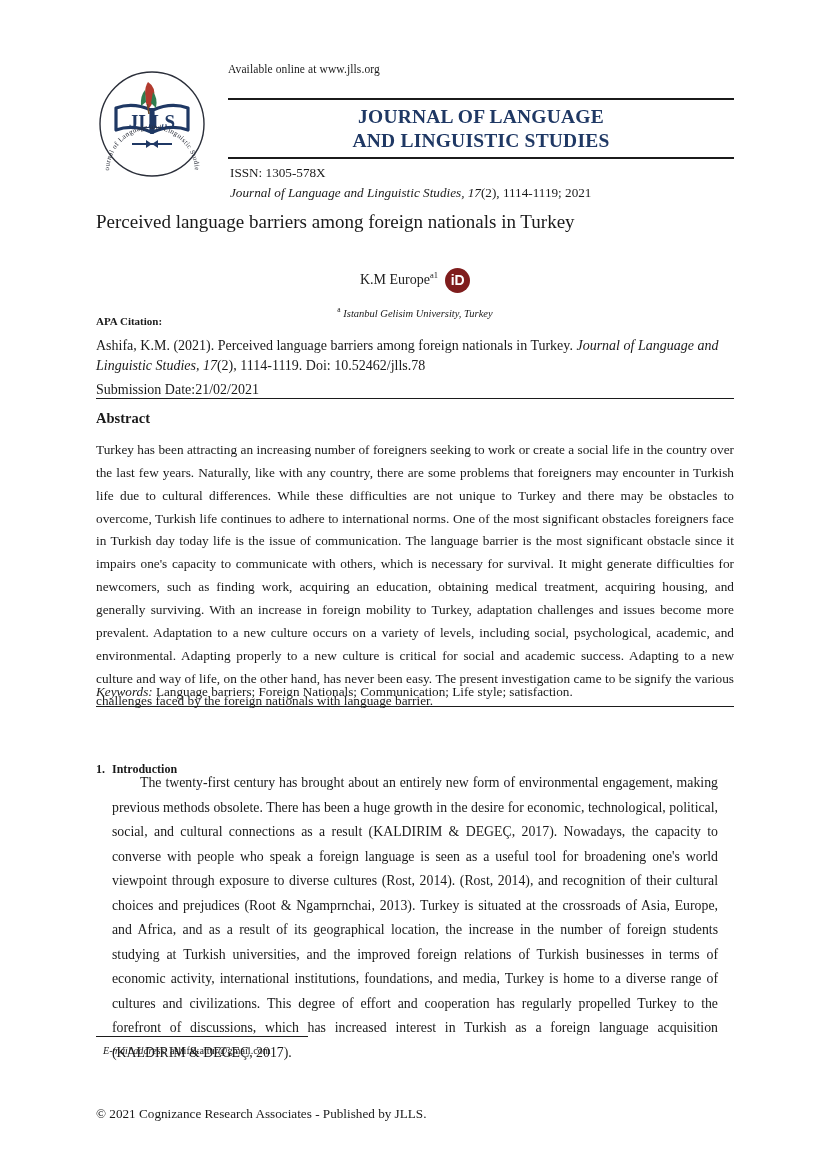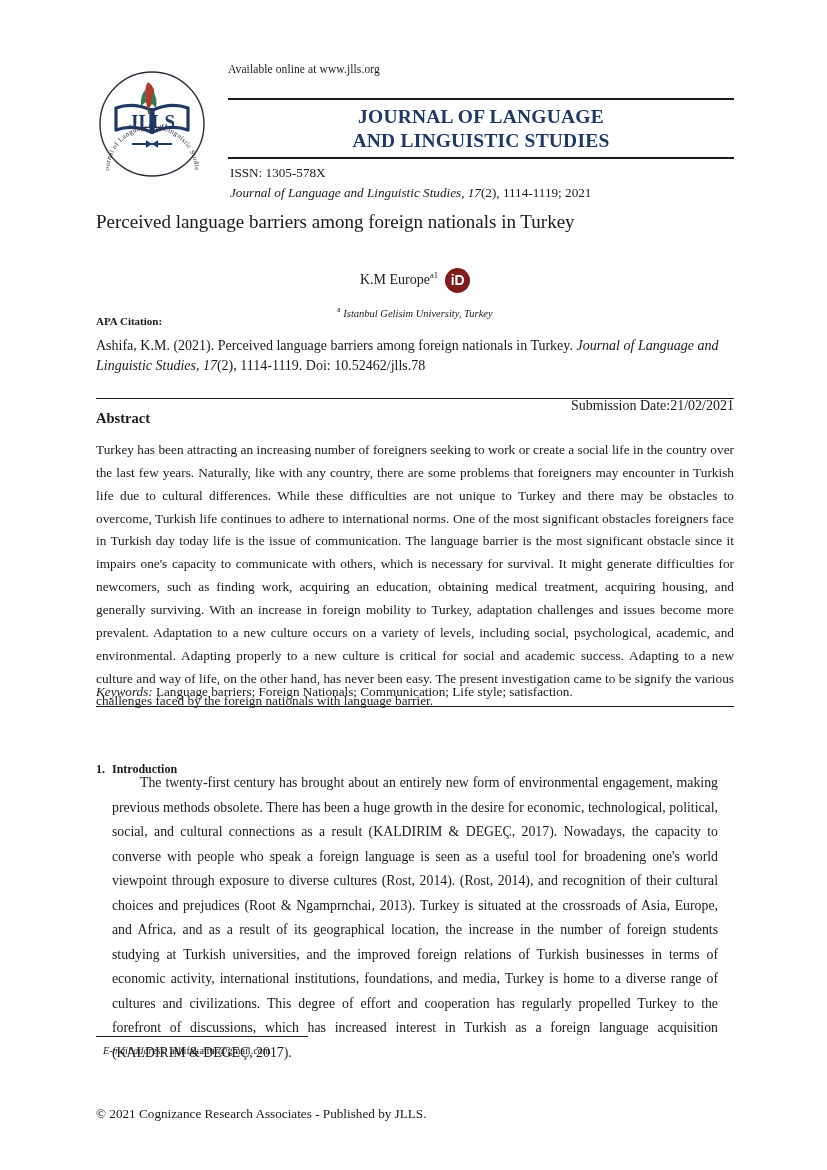--- a/index.html
+++ b/index.html
@@ -135,21 +135,21 @@
   .apa-body {
     position: absolute;
     left: 96px;
     top: 336px;
     width: 638px;
     font-size: 14px;
     line-height: 1.42;
   }
   .apa-body .ital { font-style: italic; }
   .apa-body p { margin: 0; }
-  .apa-body .dates { margin-top: 18px; text-align: right; }
+  .apa-body .dates { margin-top: 2px; }
   .apa-body .dates div { line-height: 1.65; }
   .apa-rule {
     position: absolute;
     left: 96px;
     top: 398px;
     width: 638px;
     border-top: 1.3px solid #1b1b1b;
   }
 
   

